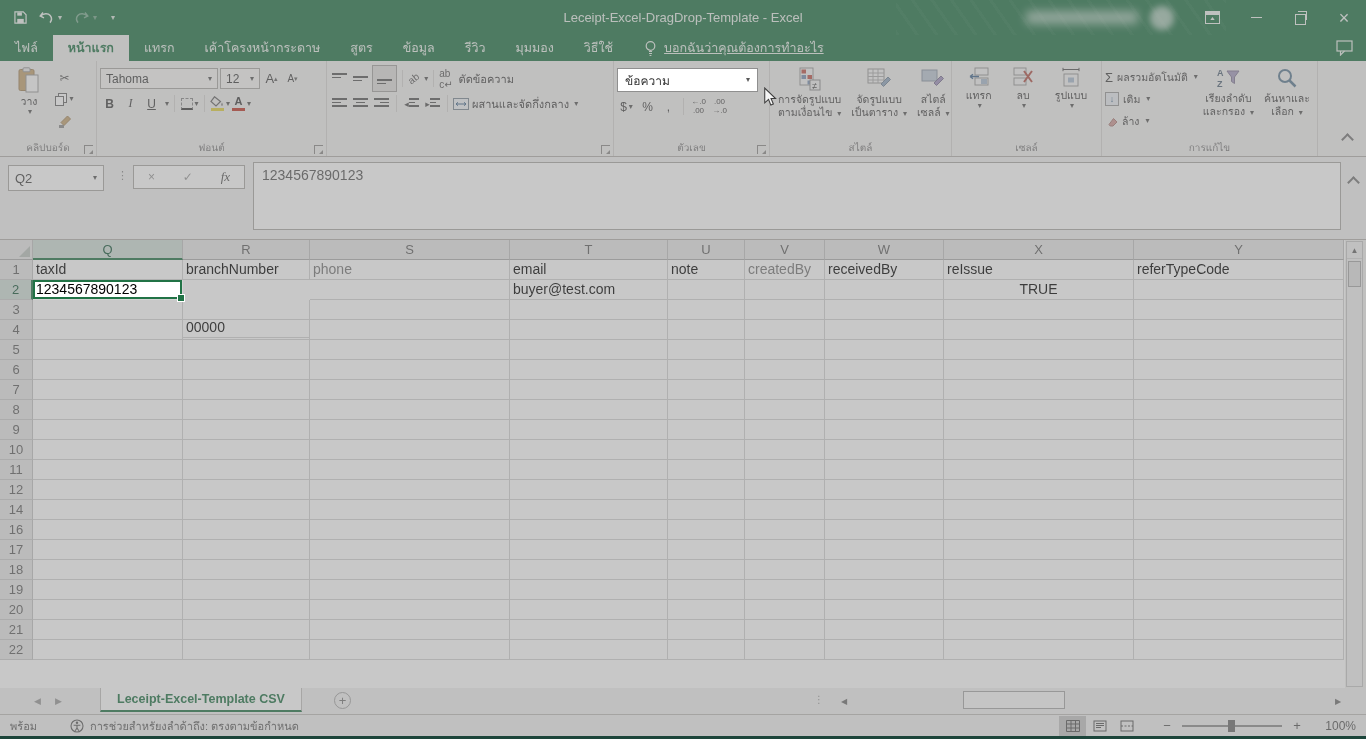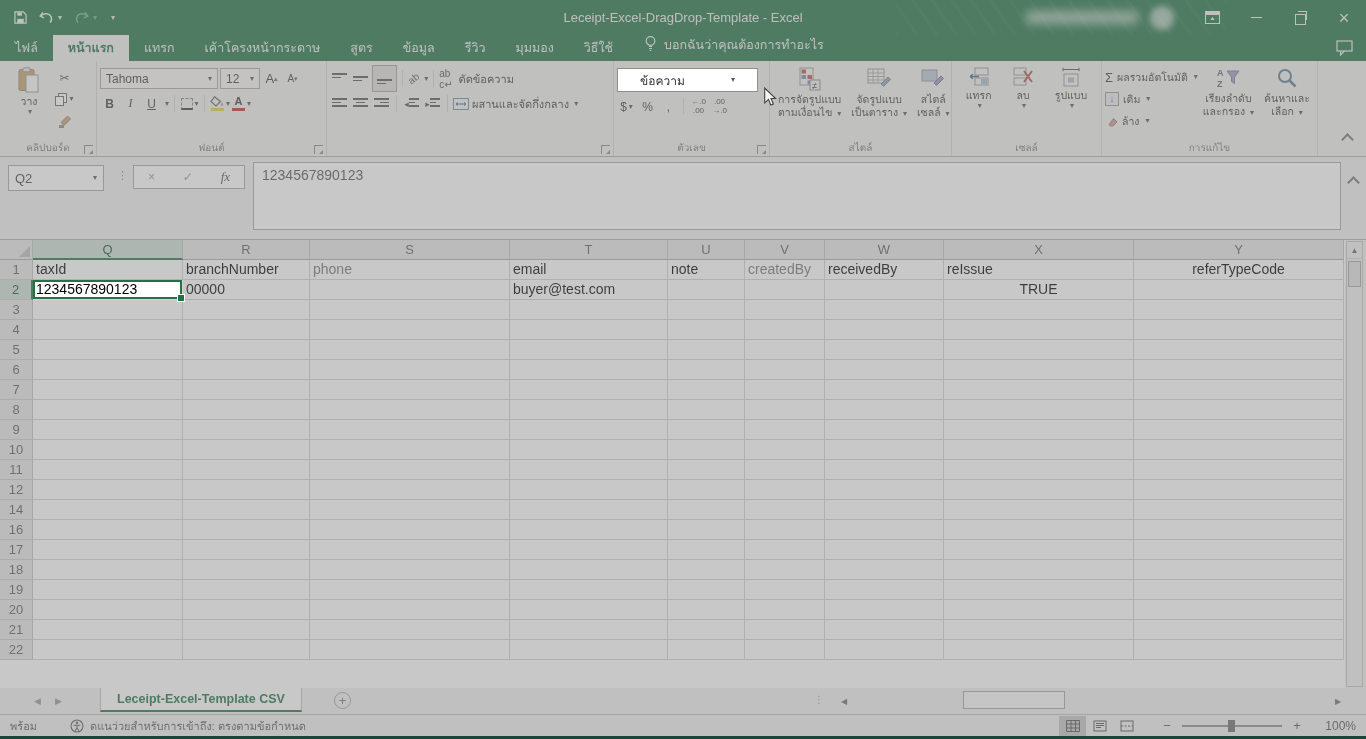--- a/index.html
+++ b/index.html
@@ -22,21 +22,21 @@
   .ic-min{width:11px;height:1.5px;background:#eef3ef;}
   .ic-restore{position:relative;width:9px;height:9px;border:1px solid #eef3ef;margin-top:3px;}
   .ic-restore::before{content:'';position:absolute;left:2px;top:-4px;width:8px;height:8px;border:1px solid #eef3ef;border-bottom:none;border-left:none;}
   .ic-close{font-size:18px;line-height:1;font-weight:400;}
   .da{font-size:8px;color:#5a5a5a;line-height:1;margin-left:2px;}
   .da.light{color:#d7e2da;}
   
   .tabrow{position:absolute;top:35px;left:0;right:0;height:26px;background:#217346;display:flex;align-items:stretch;color:#e9f0ea;font-size:12.5px;}
   .rtab{padding:0 15px;display:flex;align-items:center;white-space:nowrap;}
   .rtab.active{background:#f1f0ef;color:#217346;font-weight:bold;}
-  .tellme{display:flex;gap:7px;margin-left:16px;white-space:nowrap;}
+  .tellme{display:flex;align-items:center;gap:7px;margin-left:16px;white-space:nowrap;text-decoration:underline;}
   .comment{margin-left:auto;margin-right:12px;display:flex;align-items:center;}
   
   .ribbon{position:absolute;top:61px;left:0;right:0;height:95px;background:#f1f0ef;border-bottom:1px solid #b4b1ae;display:flex;}
   .rgroup{position:relative;flex:0 0 auto;border-right:1px solid #d8d6d4;padding:4px 3px 13px 3px;box-sizing:border-box;}
   .glabel{position:absolute;bottom:1px;left:0;right:0;text-align:center;font-size:10px;color:#7a7a7a;white-space:nowrap;}
   .dlaunch{position:absolute;right:3px;bottom:2px;width:8px;height:8px;border-top:1px solid #8f8d8b;border-left:1px solid #8f8d8b;}
   .dlaunch::after{content:'';position:absolute;right:0px;bottom:0px;border-left:4px solid transparent;border-bottom:4px solid #8f8d8b;}
   .rrow{display:flex;align-items:center;height:23px;gap:2px;margin-top:2px;}
   .sbtn{display:inline-flex;align-items:center;justify-content:center;height:21px;min-width:19px;color:#444;font-size:12px;}
   .combo{display:flex;align-items:center;background:#fff;border:1px solid #aba9a7;height:21px;font-size:12px;color:#3f3f3f;padding:0 5px;box-sizing:border-box;}
@@ -52,21 +52,21 @@
   .colorbar{width:13px;height:3px;margin-top:1px;}
   .bars{width:15px;height:11px;display:flex;flex-direction:column;gap:2px;}
   .bars i{display:block;height:1.5px;background:#5a5a5a;width:100%;}
   .bars.valign-top{justify-content:flex-start;}.bars.valign-mid{justify-content:center;}.bars.valign-bot{justify-content:flex-end;}
   .bars.short2 i:nth-child(2){width:60%;}
   .bars.alignL{align-items:flex-start;}.bars.alignC{align-items:center;}.bars.alignR{align-items:flex-end;}
   .boxed{border:1px solid #a7a5a3;background:#e1dfdd;padding:2px;}
   .ic-ab{font-size:10px;color:#555;margin-right:3px;}
   .rot{display:inline-block;transform:rotate(-38deg);}
   .txtbtn{display:flex;align-items:center;font-size:11px;color:#444;white-space:nowrap;gap:3px;}
-  .ncombo{position:relative;z-index:50;display:flex;align-items:center;background:#fff;border:1px solid #8f8f8f;width:141px;height:24px;font-size:12px;color:#333;padding:0 22px;box-sizing:border-box;}
+  .ncombo{position:relative;z-index:50;display:flex;align-items:center;background:#fff;border:1px solid #8f8f8f;width:141px;height:24px;font-size:12px;color:#333;padding:0 7px;box-sizing:border-box;}
   .dec{font-size:8px;line-height:1.1;color:#444;text-align:center;}
   .sigma{font-size:13px;color:#444;}
   .erow{display:flex;align-items:center;gap:4px;font-size:10.5px;color:#444;height:20px;white-space:nowrap;}
   .ecol{display:flex;flex-direction:column;justify-content:space-between;height:64px;padding-top:2px;}
   .ic-filldown{width:12px;height:12px;border:1px solid #9a9a9a;background:#e8ecf1;color:#44698e;font-size:9px;display:inline-flex;align-items:center;justify-content:center;}
   .rib-collapse{position:absolute;right:14px;bottom:8px;}
   .chev{display:inline-block;width:7px;height:7px;border-top:2px solid #777;border-left:2px solid #777;transform:rotate(45deg);}
   .cursor{position:absolute;left:763px;top:87px;z-index:60;}
   
   .frow{position:absolute;top:157px;left:0;right:0;height:83px;background:#f0f0f0;border-bottom:1px solid #b4b1ae;box-sizing:border-box;}
@@ -546,26 +546,26 @@
         <div class="grow">
           <div class="rowh">1</div>
           <div class="cell" style="width: 150px;">taxId</div>
           <div class="cell" style="width: 127px;">branchNumber</div>
           <div class="cell muted" style="width: 200px;">phone</div>
           <div class="cell" style="width: 158px;">email</div>
           <div class="cell" style="width: 77px;">note</div>
           <div class="cell muted" style="width: 80px;">createdBy</div>
           <div class="cell" style="width: 119px;">receivedBy</div>
           <div class="cell" style="width: 190px;">reIssue</div>
-          <div class="cell" style="width: 210px; text-align: center;">referTypeCode</div>
+          <div class="cell" style="width: 210px;">referTypeCode</div>
         </div>
         <div class="grow">
           <div class="rowh sel">2</div>
           <div class="cell selcell" style="width: 150px;">1234567890123<span class="fillhandle"></span></div>
-          <div class="cell" style="width: 127px;">00000</div>
+          <div class="cell" style="width: 127px; margin-top: 38px;">00000</div>
           <div class="cell" style="width: 200px;"></div>
           <div class="cell" style="width: 158px;">buyer@test.com</div>
           <div class="cell" style="width: 77px;"></div>
           <div class="cell" style="width: 80px;"></div>
           <div class="cell" style="width: 119px;"></div>
           <div class="cell center" style="width: 190px;">TRUE</div>
           <div class="cell" style="width: 210px;"></div>
         </div>
         <div class="grow">
           <div class="rowh">3</div>
@@ -804,21 +804,21 @@
   </div>
 
   <div class="statusbar">
     <span class="sready">พร้อม</span>
     <span class="sacc">
       <svg width="14" height="14" viewBox="0 0 14 14">
           <circle cx="7" cy="7" r="6" fill="none" stroke="#5a5a5a" stroke-width="1.1"></circle>
           <circle cx="7" cy="3.8" r="1.2" fill="#5a5a5a"></circle>
           <path d="M3.6 6.2 H10.4 M7 6.5 V9 M7 9 L5.2 11.8 M7 9 L8.8 11.8" stroke="#5a5a5a" stroke-width="1.1" fill="none"></path>
         </svg>
-      <span>ดแนว่วยสำหรับการเข้าถึง: ตรงตามข้อกำหนด</span>
+      <span>การช่วยสำหรัยงลำด้าถึง: ตรงตามข้อกำหนด</span>
     </span>
     <div class="sright">
       <span class="vbtn active">
         <svg width="14" height="12" viewBox="0 0 14 12">
             <path d="M0.5 0.5 H13.5 V11.5 H0.5 Z M0.5 4 H13.5 M0.5 8 H13.5 M5 0.5 V11.5 M9.5 0.5 V11.5" stroke="#555" fill="none"></path>
           </svg>
       </span>
       <span class="vbtn">
         <svg width="14" height="12" viewBox="0 0 14 12">
             <rect x="1" y="1" width="12" height="10" fill="none" stroke="#555"></rect>

